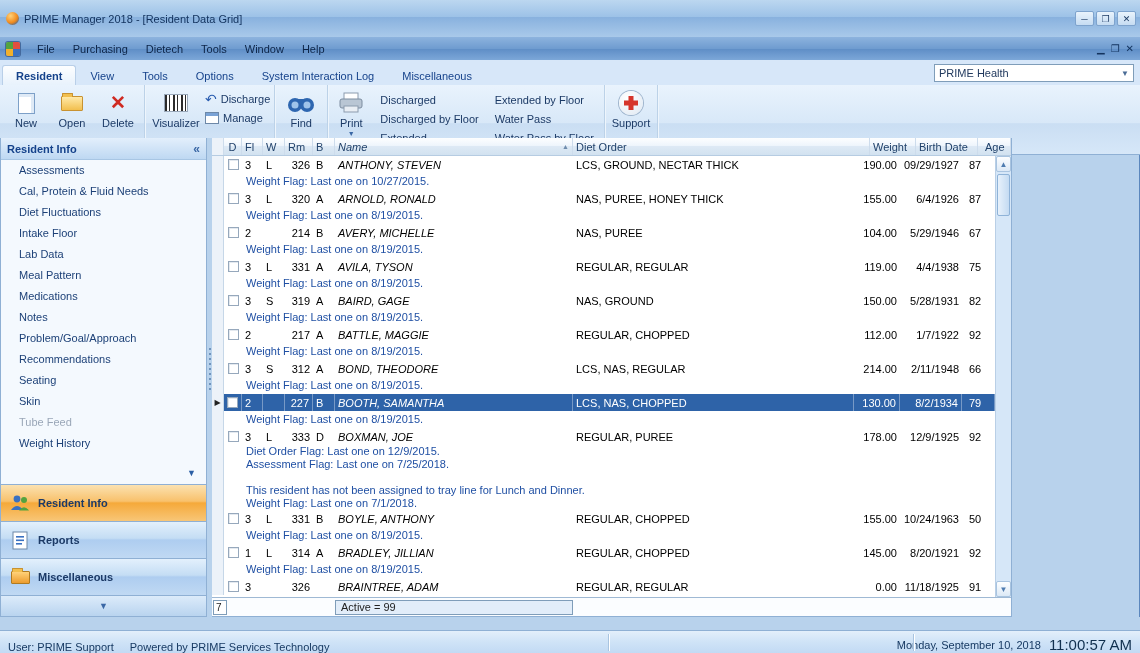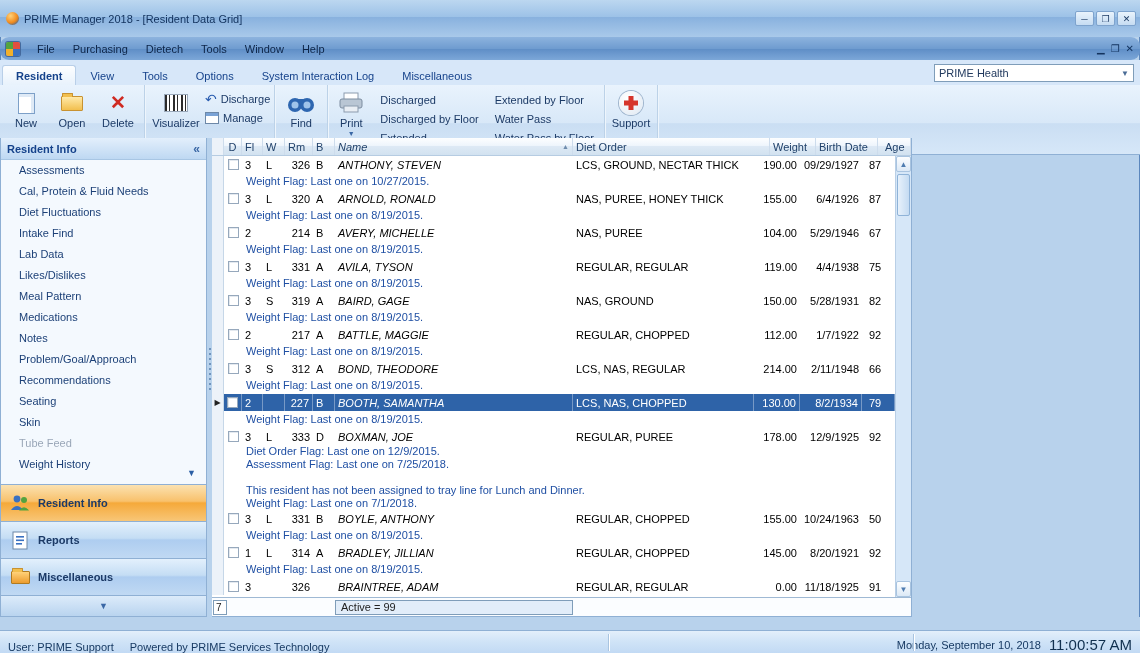--- a/index.html
+++ b/index.html
@@ -13,21 +13,21 @@
     background:linear-gradient(#bcd7f0,#9dc2e7 45%,#88b1de 46%,#a9c9ea); }
   .app-icon { width:13px; height:13px; border-radius:50%; margin:0 5px 0 2px;
     background:radial-gradient(circle at 35% 30%, #ffd27a, #f08a1d 55%, #1d5fae 90%); }
   .title { color:#11315c; }
   .win-btns { margin-left:auto; display:flex; gap:2px; }
   .wbtn { width:19px; height:15px; text-align:center; line-height:14px; font-size:9px; color:#1c3a63;
     border:1px solid #7ea3cd; border-radius:2px; background:linear-gradient(#e9f3fc,#c6dcf2); cursor:default; }
 
   
   .menubar { height:23px; display:flex; align-items:center; padding:0 6px;
-    background:linear-gradient(#8db3de,#6f9cd0 50%,#5e8dc6 51%,#7ca7d8);border-radius:9px; }
+    background:linear-gradient(#8db3de,#6f9cd0 50%,#5e8dc6 51%,#7ca7d8); }
   .menu-icon { width:14px; height:14px; margin-right:8px; border-radius:2px;
     background:conic-gradient(#e34f3f 0 25%, #3a71c1 0 50%, #f2b02c 0 75%, #53a33f 0); box-shadow:0 0 0 1px #44699c; }
   .menu-items { display:flex; }
   .menu-item { padding:3px 9px; color:#0c2447; cursor:default; }
   .mdi-btns { margin-left:auto; display:flex; gap:6px; color:#13335e; font-size:10px; }
   .mdi-btns span { cursor:default; }
 
   
   .tabstrip { height:25px; background:#d7e7f9; display:flex; align-items:flex-end; padding:0 2px; position:relative; }
   .rtab { padding:4px 13px 3px; color:#15428b; border:1px solid transparent; border-bottom:none;
@@ -60,21 +60,21 @@
   .ic-undo { color:#2a5db0; font-size:14px; line-height:14px; }
   .ic-window { width:14px; height:12px; border:1px solid #6d88a8; background:#fff; box-shadow:inset 0 3px 0 #7aa3d6; }
   .ic-support { width:24px; height:24px; border-radius:50%; background:radial-gradient(circle at 35% 30%,#ffffff,#dfe8f2); box-shadow:0 0 0 1px #9eb4cc; position:relative; }
   .ic-support::before, .ic-support::after { content:""; position:absolute; background:#d6352b; left:50%; top:50%; }
   .ic-support::before { width:14px; height:5px; transform:translate(-50%,-50%); }
   .ic-support::after { width:5px; height:14px; transform:translate(-50%,-50%); }
   .print-opts { display:grid; grid-template-rows:repeat(3,19px); grid-auto-flow:column; column-gap:16px; padding:4px 6px 0 8px; }
   .print-opt { color:#1c3a66; cursor:default; line-height:18px; white-space:nowrap; }
 
   
-  .main { position:absolute; top:138px; left:0; width:912px; height:479px; display:flex; }
+  .main { position:absolute; top:138px; left:0; width:1012px; height:479px; display:flex; }
   
   .sidebar { width:207px; background:#f4f9fe; border:1px solid #8fb0d4; border-top:none; display:flex; flex-direction:column; }
   .sb-header { height:22px; display:flex; align-items:center; padding:0 6px;
     background:linear-gradient(#e3effc,#bed8f2); border-bottom:1px solid #a8c6e4; color:#15428b; font-weight:bold; }
   .sb-collapse { margin-left:auto; color:#3a67a5; font-size:12px; cursor:default; }
   .sb-items { flex:1; position:relative; overflow:hidden; }
   .sb-item { height:21px; line-height:21px; padding-left:18px; color:#1c4077; cursor:default; white-space:nowrap; }
   .sb-item.muted { color:#9aa7b8; }
   .sb-dropdown { position:absolute; right:10px; bottom:6px; color:#2b5fa5; font-size:9px; cursor:default; }
   .navbtn { height:37px; display:flex; align-items:center; gap:7px; padding-left:8px; font-weight:bold; color:#1c3a66;
@@ -292,23 +292,22 @@
   <div class="main">
     <div class="sidebar">
       <div class="sb-header">
         <span>Resident Info</span>
         <span class="sb-collapse">«</span>
       </div>
       <div class="sb-items" id="sb-items">
         <div class="sb-item">Assessments</div>
           <div class="sb-item">Cal, Protein &amp; Fluid Needs</div>
           <div class="sb-item">Diet Fluctuations</div>
-          <div class="sb-item">Intake Find</div>
+          <div class="sb-item">Intake Floor</div>
           <div class="sb-item">Lab Data</div>
-          <div class="sb-item">Likes/Dislikes</div>
           <div class="sb-item">Meal Pattern</div>
           <div class="sb-item">Medications</div>
           <div class="sb-item">Notes</div>
           <div class="sb-item">Problem/Goal/Approach</div>
           <div class="sb-item">Recommendations</div>
           <div class="sb-item">Seating</div>
           <div class="sb-item">Skin</div>
           <div class="sb-item muted">Tube Feed</div>
           <div class="sb-item">Weight History</div>
           <span class="sb-dropdown">▼</span>

